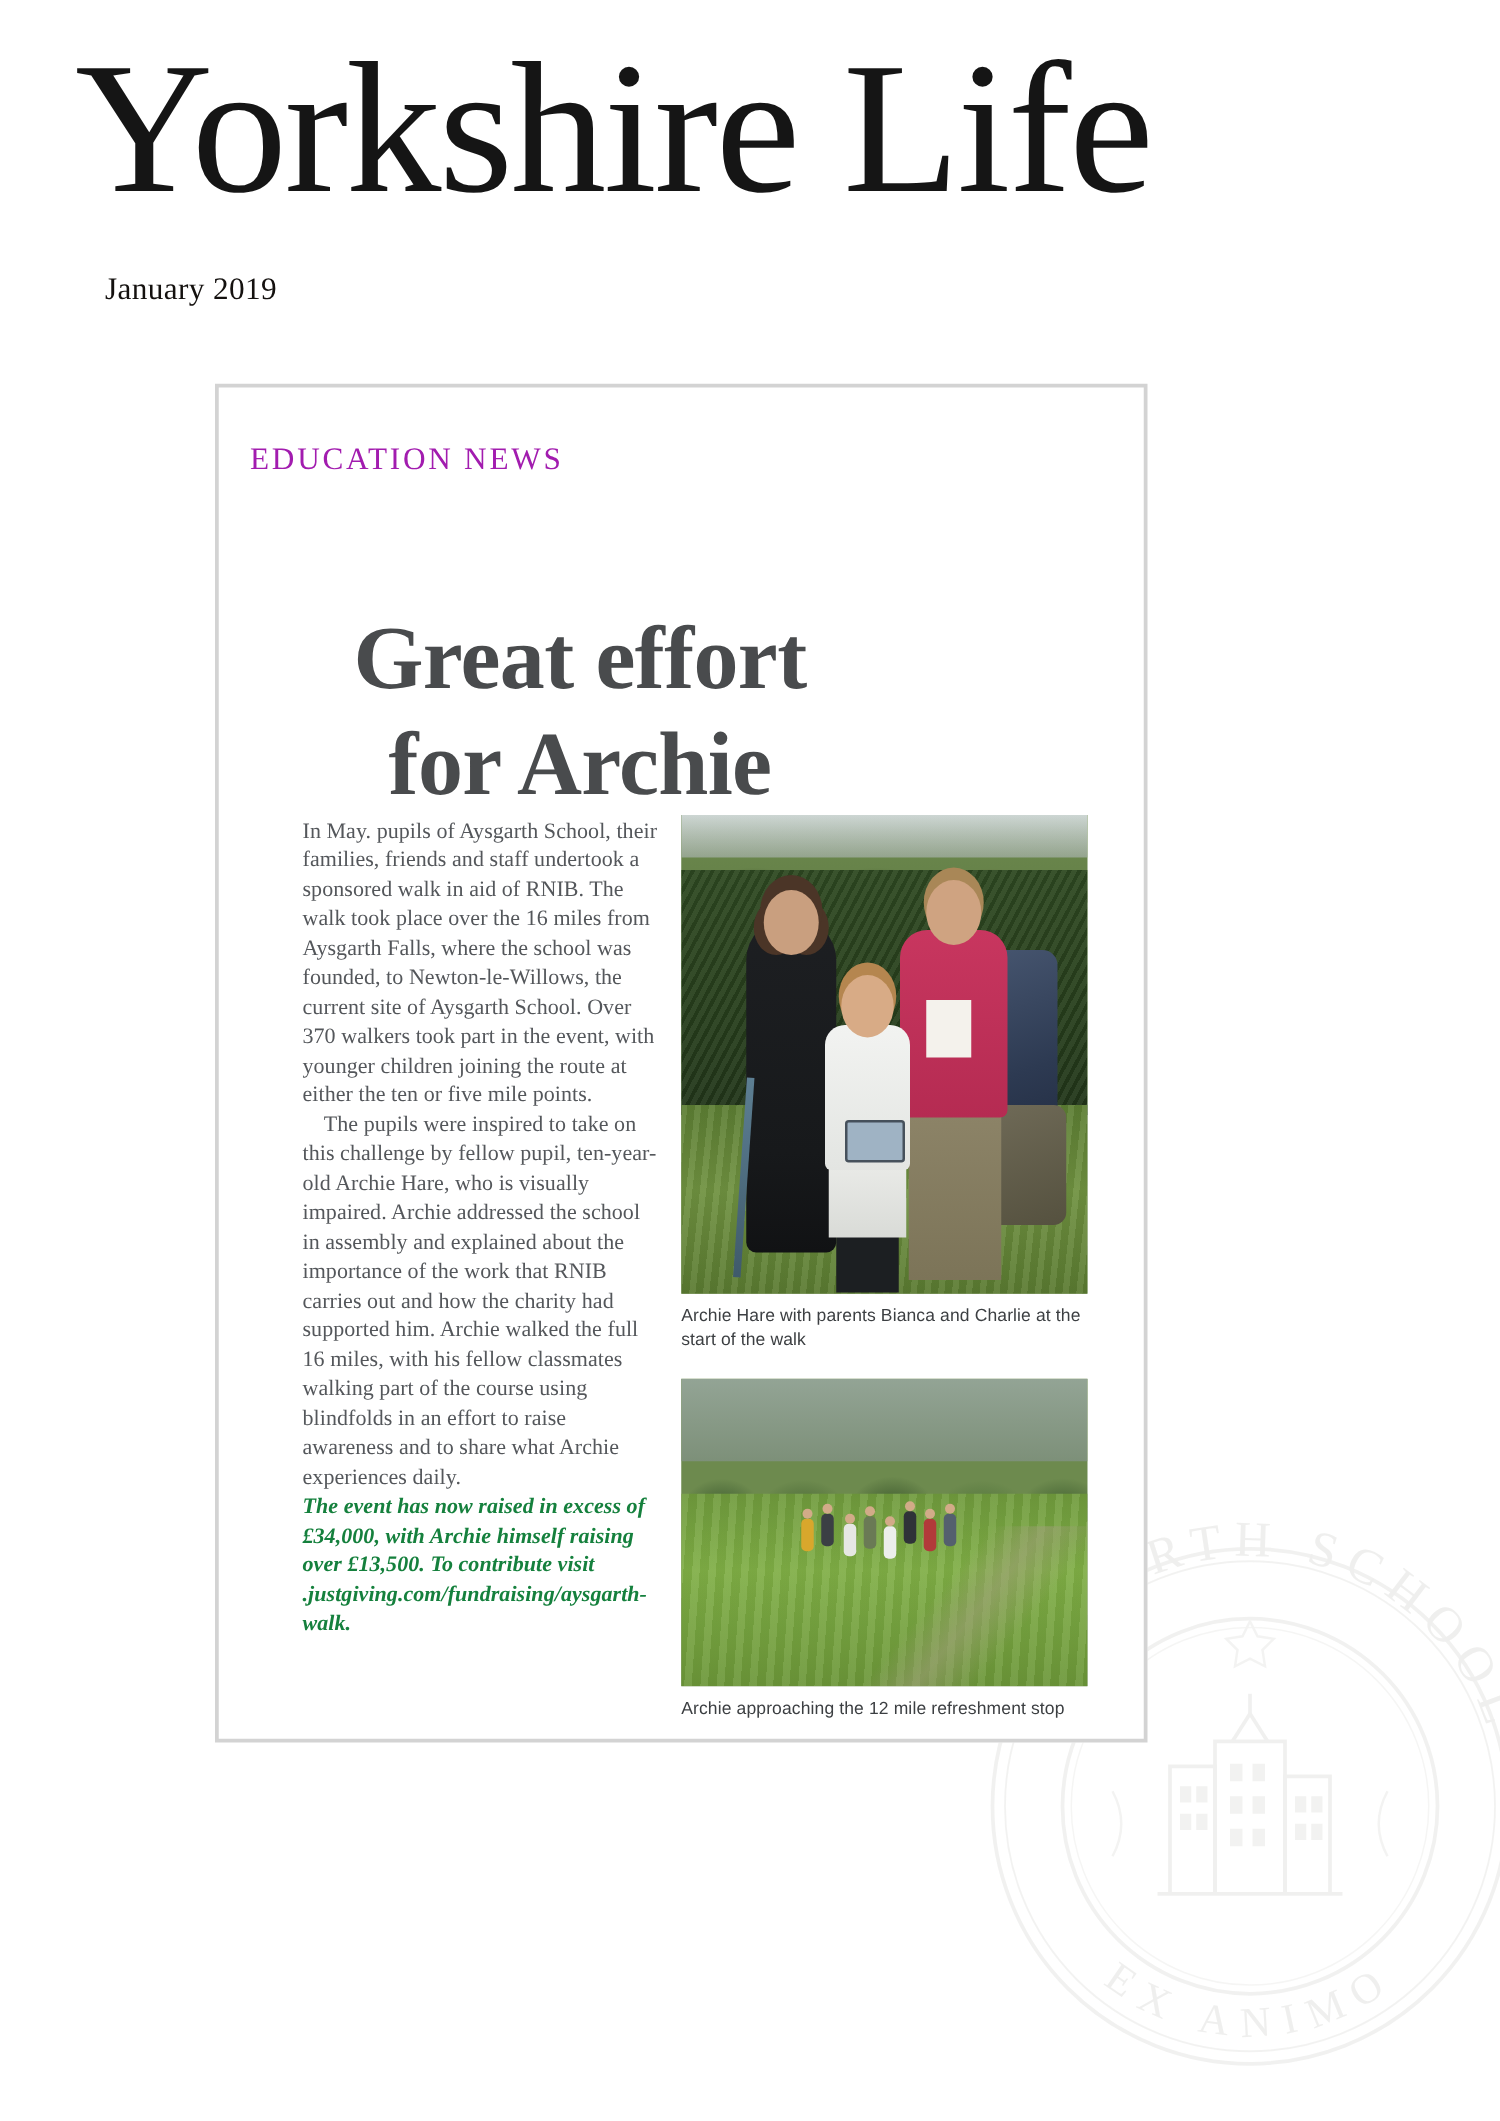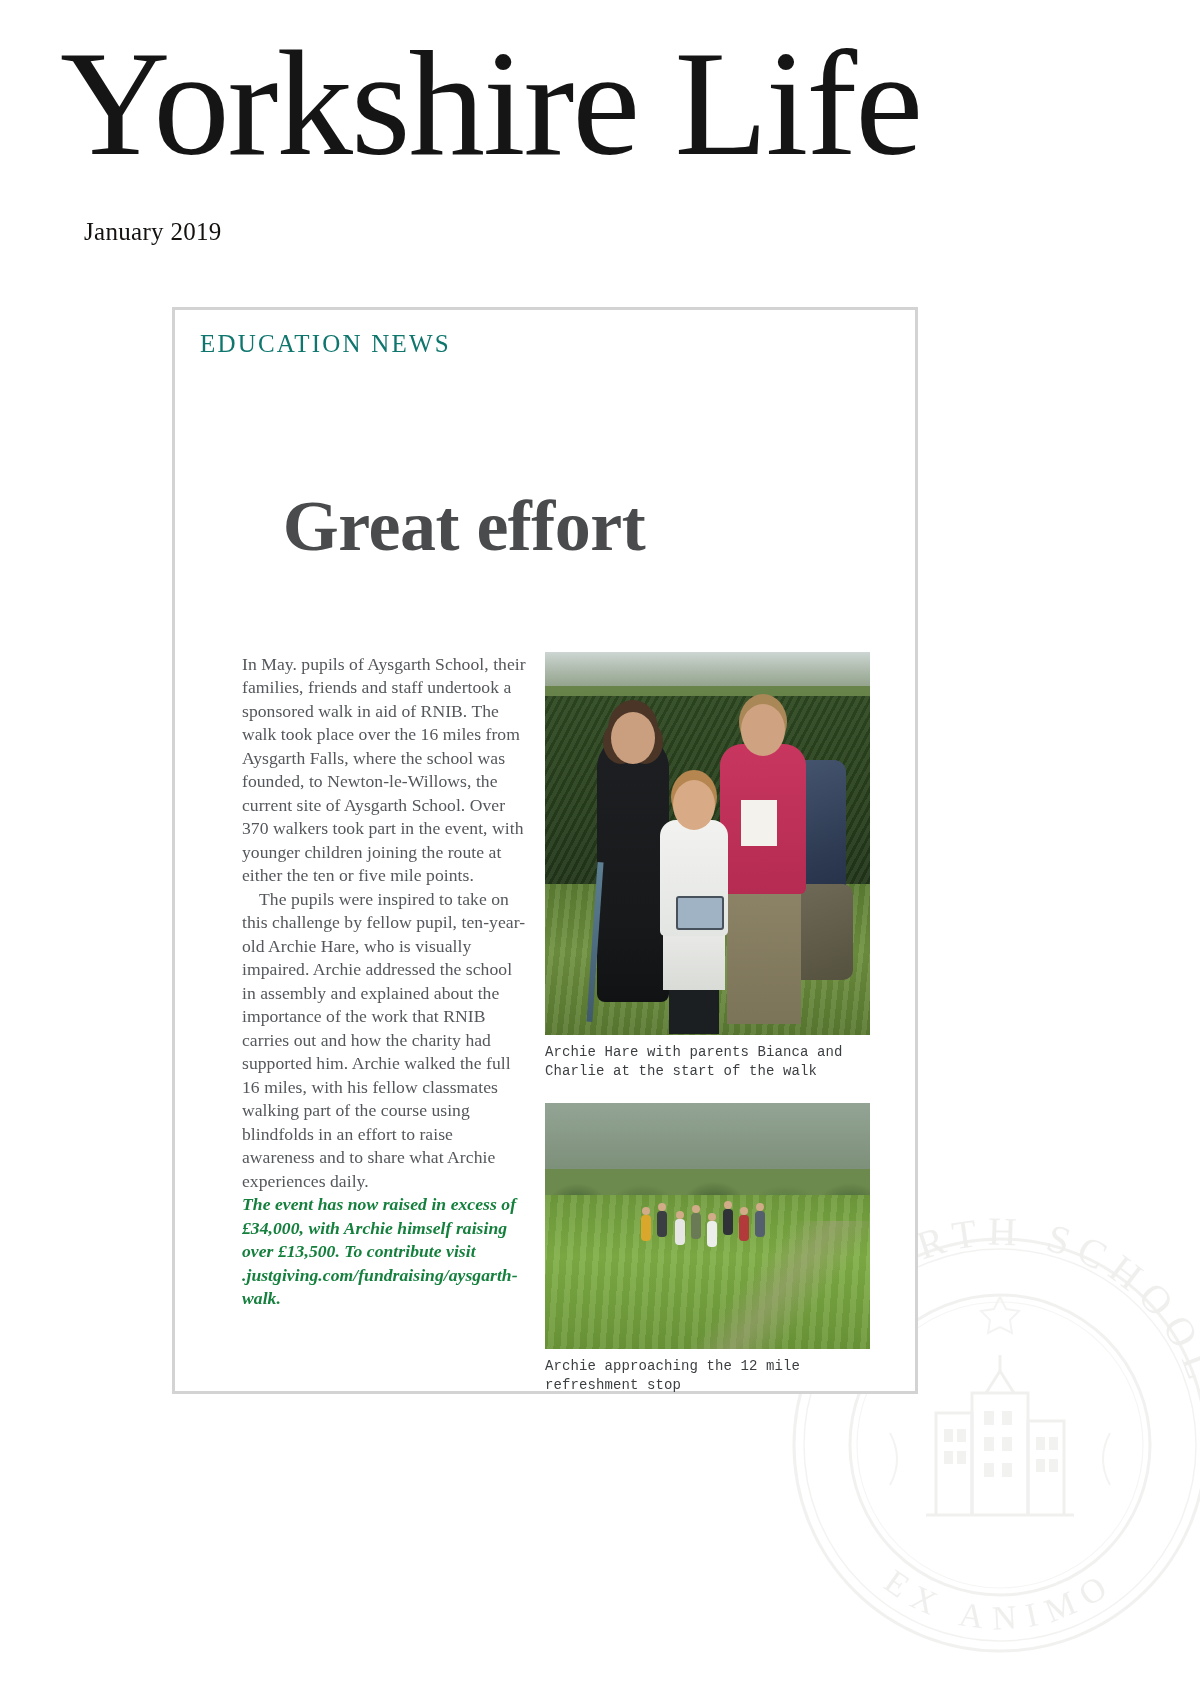--- a/index.html
+++ b/index.html
@@ -44,25 +44,25 @@
     box-sizing:border-box;
     z-index:3;
   }
   .tearsheet-inner {
     position:relative;
     width:100%; height:100%;
   }
 
   .kicker {
     position:absolute;
-    left:25px; top:20px;
+    left:25px; top:44px;
     font-family:"Liberation Serif", serif;
     font-size:25px;
     letter-spacing:2.2px;
-    color:#0f766e;
+    color:#a21caf;
     white-space:nowrap;
   }
 
   .headline {
     position:absolute;
     left:0; top:126px;
     width:578px;
     text-align:center;
     font-family:Liberation Serif, serif;
     font-size:72px;
@@ -103,21 +103,21 @@
   .photo {
     width:325px;
     position:relative;
     overflow:hidden;
     background:#6d8a4e;
   }
   .photo-1 { height:383px; }
   .photo-2 { height:246px; }
   .caption {
     margin-top:8px;
-    font-family:Liberation Mono, monospace;
+    font-family:Liberation Sans, sans-serif;
     font-size:14px;
     line-height:1.35;
     color:#3c3f42;
     letter-spacing:0.1px;
   }
 
   
   .p1-sky   { position:absolute; left:0; top:0; width:100%; height:34px;
               background:linear-gradient(180deg,#cdd6d3 0%, #9fae9a 100%); }
   .p1-trees { position:absolute; left:0; top:0; width:100%; height:70px;
@@ -256,20 +256,21 @@
   </svg>
 </div>
 
 <div class="tearsheet">
   <div class="tearsheet-inner">
 
     <div class="kicker">EDUCATION NEWS</div>
 
     <h1 class="headline">
       <span>Great effort</span>
+      <span class="l2">for Archie</span>
     </h1>
 
     <div class="col-text">
       <p>In May. pupils of Aysgarth School, their families, friends and staff undertook a sponsored walk in aid of RNIB. The walk took place over the 16 miles from Aysgarth Falls, where the school was founded, to Newton-le-Willows, the current site of Aysgarth School. Over 370 walkers took part in the event, with younger children joining the route at either the ten or five mile points.</p>
       <p>The pupils were inspired to take on this challenge by fellow pupil, ten-year-old Archie Hare, who is visually impaired. Archie addressed the school in assembly and explained about the importance of the work that RNIB carries out and how the charity had supported him. Archie walked the full 16 miles, with his fellow classmates walking part of the course using blindfolds in an effort to raise awareness and to share what Archie experiences daily.</p>
       <p class="closing">The event has now raised in excess of £34,000, with Archie himself raising over £13,500. To contribute visit .justgiving.com/fundraising/aysgarth-walk.</p>
     </div>
 
     <div class="col-media">
 

